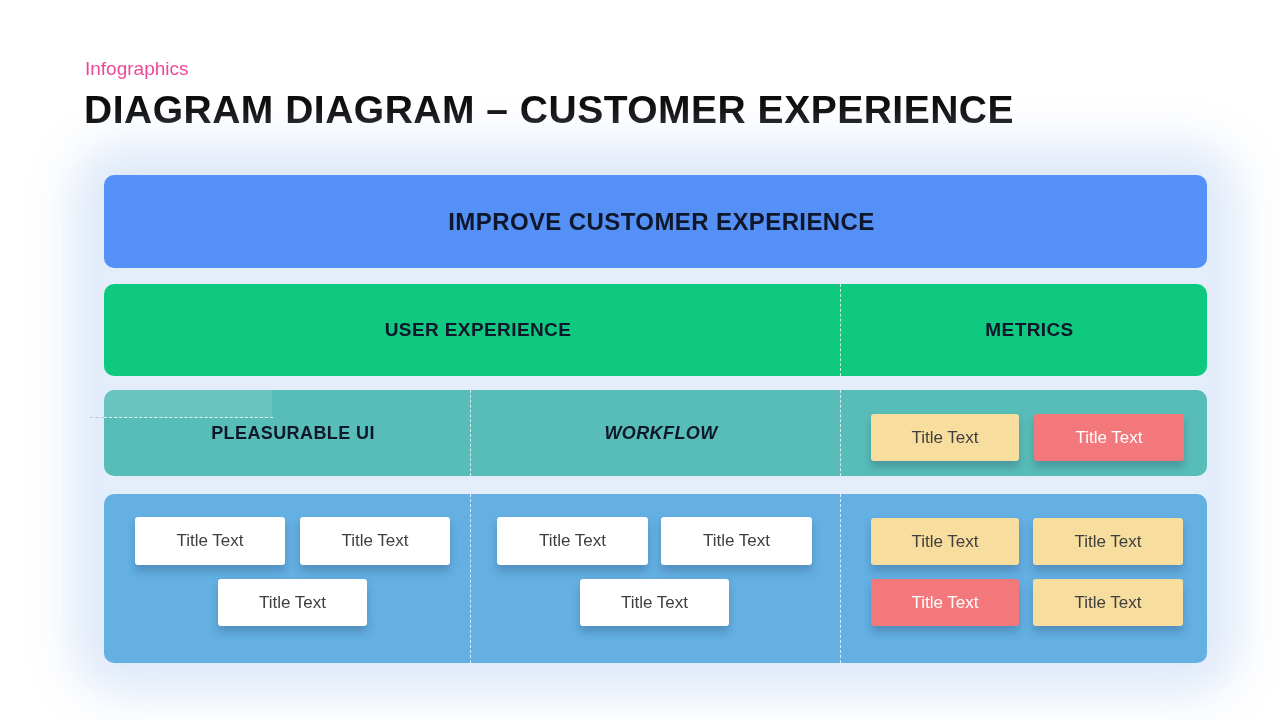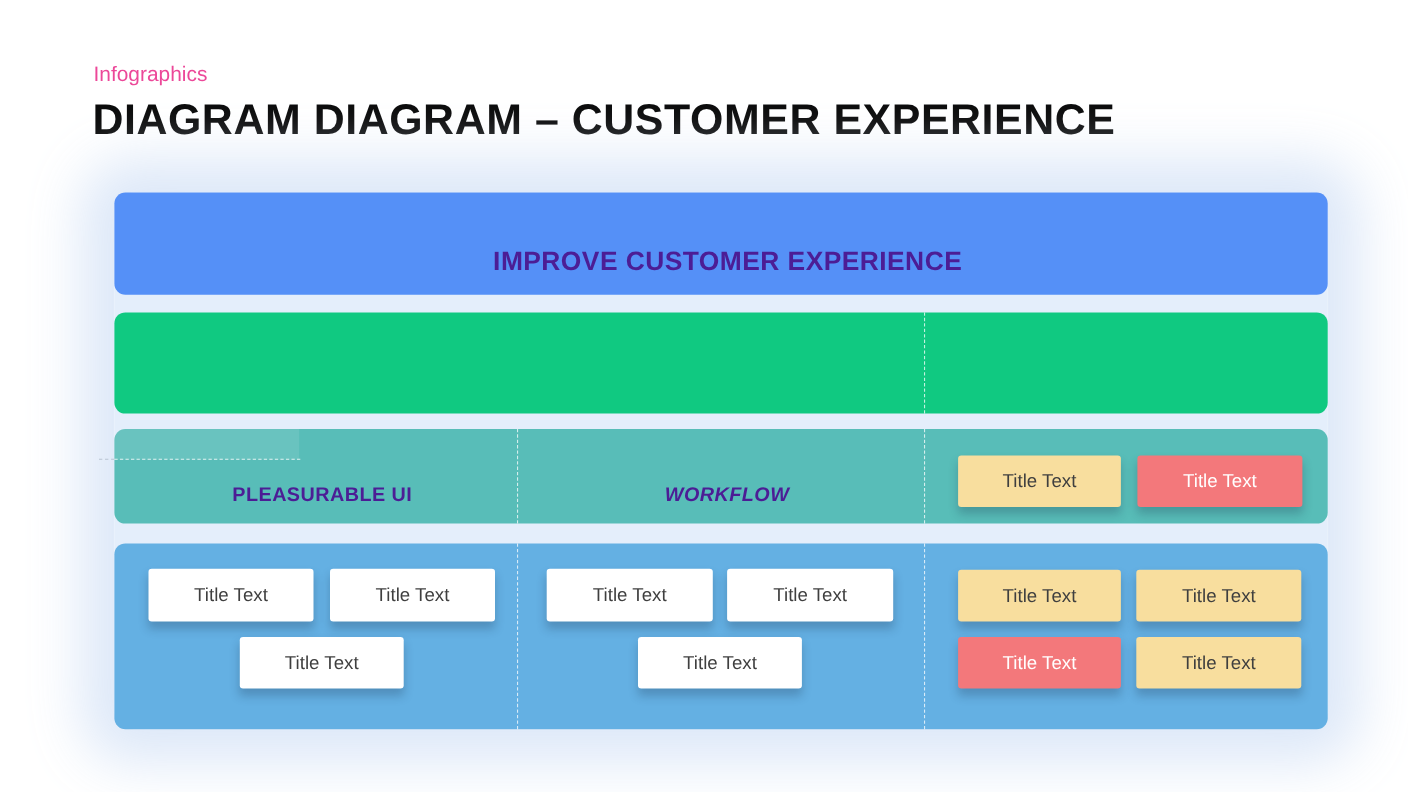--- a/index.html
+++ b/index.html
@@ -19,23 +19,23 @@
   .panel { position:absolute; left:104px; width:1103px; border-radius:10px; }
   .panel-root   { top:175px; height:93px;  background:#5590f7; }
   .panel-groups { top:284px; height:92px;  background:#10c981; }
   .panel-sub    { top:390px; height:86px;  background:#58bdb8; }
   .panel-cards  { top:494px; height:169px; background:#64b0e3; }
 
   .vdash { position:absolute; top:0; bottom:0; width:0;
            border-left:1px dashed rgba(255,255,255,0.75); }
   .vd-366 { left:366px; } .vd-736 { left:736px; }
 
-  .banner-label { position:absolute; top:16px; height:100%; display:flex;
+  .banner-label { position:absolute; top:0; height:100%; display:flex;
                   align-items:center; justify-content:center;
-                  color:#4c1d95; font-weight:bold; white-space:nowrap;padding-left:12px; }
+                  color:#0f172a; font-weight:bold; white-space:nowrap;padding-left:12px; }
   .root-label { left:0; width:100%; font-size:24px; letter-spacing:0.4px; }
   .sec-a { left:0;     width:736px; }
   .sec-b { left:736px; width:367px; }
   .sub-a { left:0;     width:366px; }
   .sub-b { left:366px; width:370px;font-style:italic; }
   .lvl2  { font-size:19px; letter-spacing:0.4px; }
   .lvl3  { font-size:18px; letter-spacing:0.4px; }
 
   
   .light-patch { position:absolute; left:0; top:0; width:168px; height:28px;
@@ -61,20 +61,22 @@
   <div class="title">DIAGRAM DIAGRAM – CUSTOMER EXPERIENCE</div>
 
   <div class="glow"></div>
 
   <div class="panel panel-root">
     <div class="banner-label root-label">IMPROVE CUSTOMER EXPERIENCE</div>
   </div>
 
   <div class="panel panel-groups">
     <div class="vdash vd-736"></div>
+    <div class="banner-label sec-a lvl2">USER EXPERIENCE</div>
+    <div class="banner-label sec-b lvl2">METRICS</div>
   </div>
 
   <div class="panel panel-sub">
     <div class="light-patch"></div>
     <div class="vdash vd-366"></div>
     <div class="vdash vd-736"></div>
     <div class="banner-label sub-a lvl3">PLEASURABLE UI</div>
     <div class="banner-label sub-b lvl3">WORKFLOW</div>
     <div class="card card-yellow" style="left:767px; top:24px; width:148px; height:47px;">Title Text</div>
     <div class="card card-red" style="left:930px; top:24px; width:150px; height:47px;">Title Text</div>

